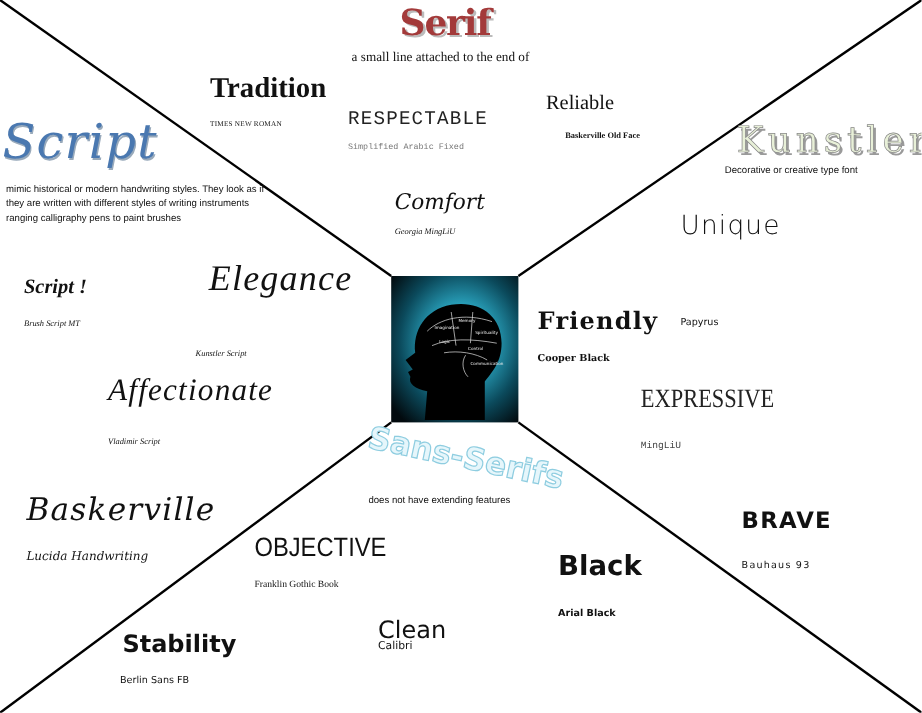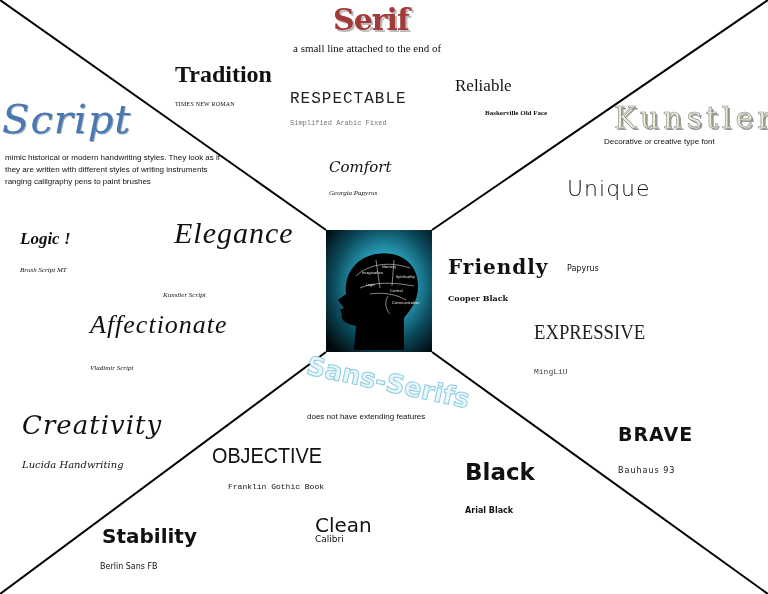--- a/index.html
+++ b/index.html
@@ -11,37 +11,37 @@
     .tradition { font-family: "Liberation Serif", serif; font-weight: bold; font-size: 24px; }
     .tiny-serif { font-family: "Liberation Serif", serif; font-size: 6px; letter-spacing: 0.2px; }
     .respectable { font-family: "Liberation Mono", monospace; font-size: 16px; letter-spacing: 1px; color: #222; }
     .tiny-mono { font-family: "Liberation Mono", monospace; font-size: 7px; color: #777; }
     .reliable { font-family: "Liberation Serif", serif; font-size: 17px; }
     .tiny-bold-serif { font-family: "Liberation Serif", serif; font-weight: bold; font-size: 7px; }
     .script-title { font-family: "DejaVu Serif", serif; font-style: italic; font-size: 40px; color: #4a78b0; text-shadow: 1px 1px 0 #9ab; letter-spacing: 1px; }
     .script-desc { font-family: "Liberation Sans", sans-serif; font-size: 8px; line-height: 12px; white-space: normal; width: 220px; }
     .display-title { font-family: "DejaVu Serif", serif; font-size: 30px; color: #e8f0d8; -webkit-text-stroke: 0.6px #888; text-shadow: 2px 2px 0 #9a9a9a; letter-spacing: 4px; }
     .sans-small { font-family: "Liberation Sans", sans-serif; font-size: 8px; }
-    .comfort { font-family: "DejaVu Serif", serif; font-style: italic; font-size: 15px; }
+    .comfort { font-family: "DejaVu Serif", serif; font-style: italic; font-size: 18px; }
     .tiny-italic { font-family: "Liberation Serif", serif; font-style: italic; font-size: 7px; }
     .unique { font-family: "DejaVu Sans", sans-serif; font-weight: 200; font-size: 22px; letter-spacing: 1px; }
     .papyrus { font-family: "DejaVu Sans", sans-serif; font-size: 8px; }
     .script-hand { font-family: "Liberation Serif", serif; font-style: italic; font-weight: bold; font-size: 17px; }
     .tiny-script { font-family: "Liberation Serif", serif; font-style: italic; font-size: 7px; }
     .elegance { font-family: "Liberation Serif", serif; font-style: italic; font-size: 30px; letter-spacing: 1px; }
     .friendly { font-family: "DejaVu Serif", serif; font-weight: bold; font-size: 20px; letter-spacing: 1px; }
     .cooper { font-family: "DejaVu Serif", serif; font-weight: bold; font-size: 8px; }
     .expressive { font-family: "Liberation Serif", serif; font-size: 22px; transform: scaleX(0.85); transform-origin: left; color: #222; }
     .mingliu { font-family: "Liberation Mono", monospace; font-size: 8px; color: #444; }
     .affectionate { font-family: "Liberation Serif", serif; font-style: italic; font-size: 26px; letter-spacing: 1px; text-align: center; }
     .sans-serifs { font-family: "DejaVu Sans", sans-serif; font-weight: bold; font-size: 26px; color: #e6f6fb; -webkit-text-stroke: 1px #8ecde0; transform: rotate(12deg); transform-origin: left center; }
     .creativity { font-family: "DejaVu Serif", serif; font-style: italic; font-size: 26px; letter-spacing: 1px; }
     .lucida { font-family: "DejaVu Serif", serif; font-style: italic; font-size: 10px; }
     .objective { font-family: "Liberation Sans", sans-serif; font-size: 22px; transform: scaleX(0.9); transform-origin: left; }
-    .franklin { font-family: Liberation Mono, monospace; font-size: 8px; margin-left: 16px; }
+    .franklin { font-family: Liberation Serif, serif; font-size: 8px; }
     .brave { font-family: "DejaVu Sans", sans-serif; font-weight: bold; font-size: 19px; letter-spacing: 1px; }
     .bauhaus { font-family: "DejaVu Sans", sans-serif; font-size: 8px; letter-spacing: 1px; }
     .modern { font-family: "DejaVu Sans", sans-serif; font-weight: bold; font-size: 23px; }
     .arialblack { font-family: "DejaVu Sans", sans-serif; font-weight: bold; font-size: 8px; }
     .stability { font-family: "DejaVu Sans", sans-serif; font-weight: bold; font-size: 20px; }
     .berlin { font-family: "DejaVu Sans", sans-serif; font-size: 8px; }
     .clean { font-family: "DejaVu Sans", sans-serif; font-size: 20px; }
     .calibri { font-family: "DejaVu Sans", sans-serif; font-size: 9px; }
     .head-box { position: absolute; left: 326px; top: 230px; width: 106px; height: 122px; background: radial-gradient(ellipse at 55% 45%, #7fe0f0 0%, #2ba7c2 30%, #0b4a5c 62%, #020a0e 90%); overflow: hidden; }
   </style>
@@ -80,38 +80,38 @@
 <div class="abs serif-title" style="left:333px; top:2px;">Serif</div>
 <div class="abs cap" style="left:293px; top:42px;">a small line attached to the end of</div>
 
 <div class="abs tradition" style="left:175px; top:61px;">Tradition</div>
 <div class="abs tiny-serif" style="left:175px; top:101px;">TIMES NEW ROMAN</div>
 
 <div class="abs respectable" style="left:290px; top:90px;">RESPECTABLE</div>
 <div class="abs tiny-mono" style="left:290px; top:119px;">Simplified Arabic Fixed</div>
 
 <div class="abs reliable" style="left:455px; top:76px;">Reliable</div>
-<div class="abs tiny-bold-serif" style="left:465px; top:109px;padding-left:20px;">Baskerville Old Face</div>
+<div class="abs tiny-bold-serif" style="left:451px; top:109px;padding-left:20px;">Baskerville Old Face</div>
 
 <div class="abs comfort" style="left:329px; top:158px;">Comfort</div>
-<div class="abs tiny-italic" style="left:329px; top:189px;">Georgia Papyrus</div>
+<div class="abs tiny-italic" style="left:329px; top:189px;">Georgia MingLiU</div>
 
 <div class="abs script-title" style="left:2px; top:96px;">Script</div>
 <div class="abs script-desc" style="left:5px; top:152px;">mimic historical or modern handwriting styles. They look as if they are written with different styles of writing instruments ranging calligraphy pens to paint brushes</div>
 
-<div class="abs script-hand" style="left:20px; top:229px;">Logic !</div>
+<div class="abs script-hand" style="left:20px; top:229px;">Script !</div>
 <div class="abs tiny-script" style="left:20px; top:266px;">Brush Script MT</div>
 
 <div class="abs elegance" style="left:174px; top:216px;">Elegance</div>
 <div class="abs tiny-script" style="left:163px; top:279px;margin-top:12px;">Kunstler Script</div>
 
 <div class="abs affectionate" style="left:90px; top:310px;">Affectionate</div>
 <div class="abs tiny-script" style="left:90px; top:364px;">Vladimir Script</div>
 
-<div class="abs creativity" style="left:22px; top:410px;">Creativity</div>
+<div class="abs creativity" style="left:22px; top:410px;">Baskerville</div>
 <div class="abs lucida" style="left:22px; top:459px;">Lucida Handwriting</div>
 
 <div class="abs display-title" style="left:614px; top:100px;">Kunstler</div>
 <div class="abs sans-small" style="left:604px; top:137px;">Decorative or creative type font</div>
 
 <div class="abs unique" style="left:567px; top:176px;">Unique</div>
 <div class="abs papyrus" style="left:567px; top:228px;margin-top:36px;">Papyrus</div>
 
 <div class="abs friendly" style="left:448px; top:255px;">Friendly</div>
 <div class="abs cooper" style="left:448px; top:293px;">Cooper Black</div>

